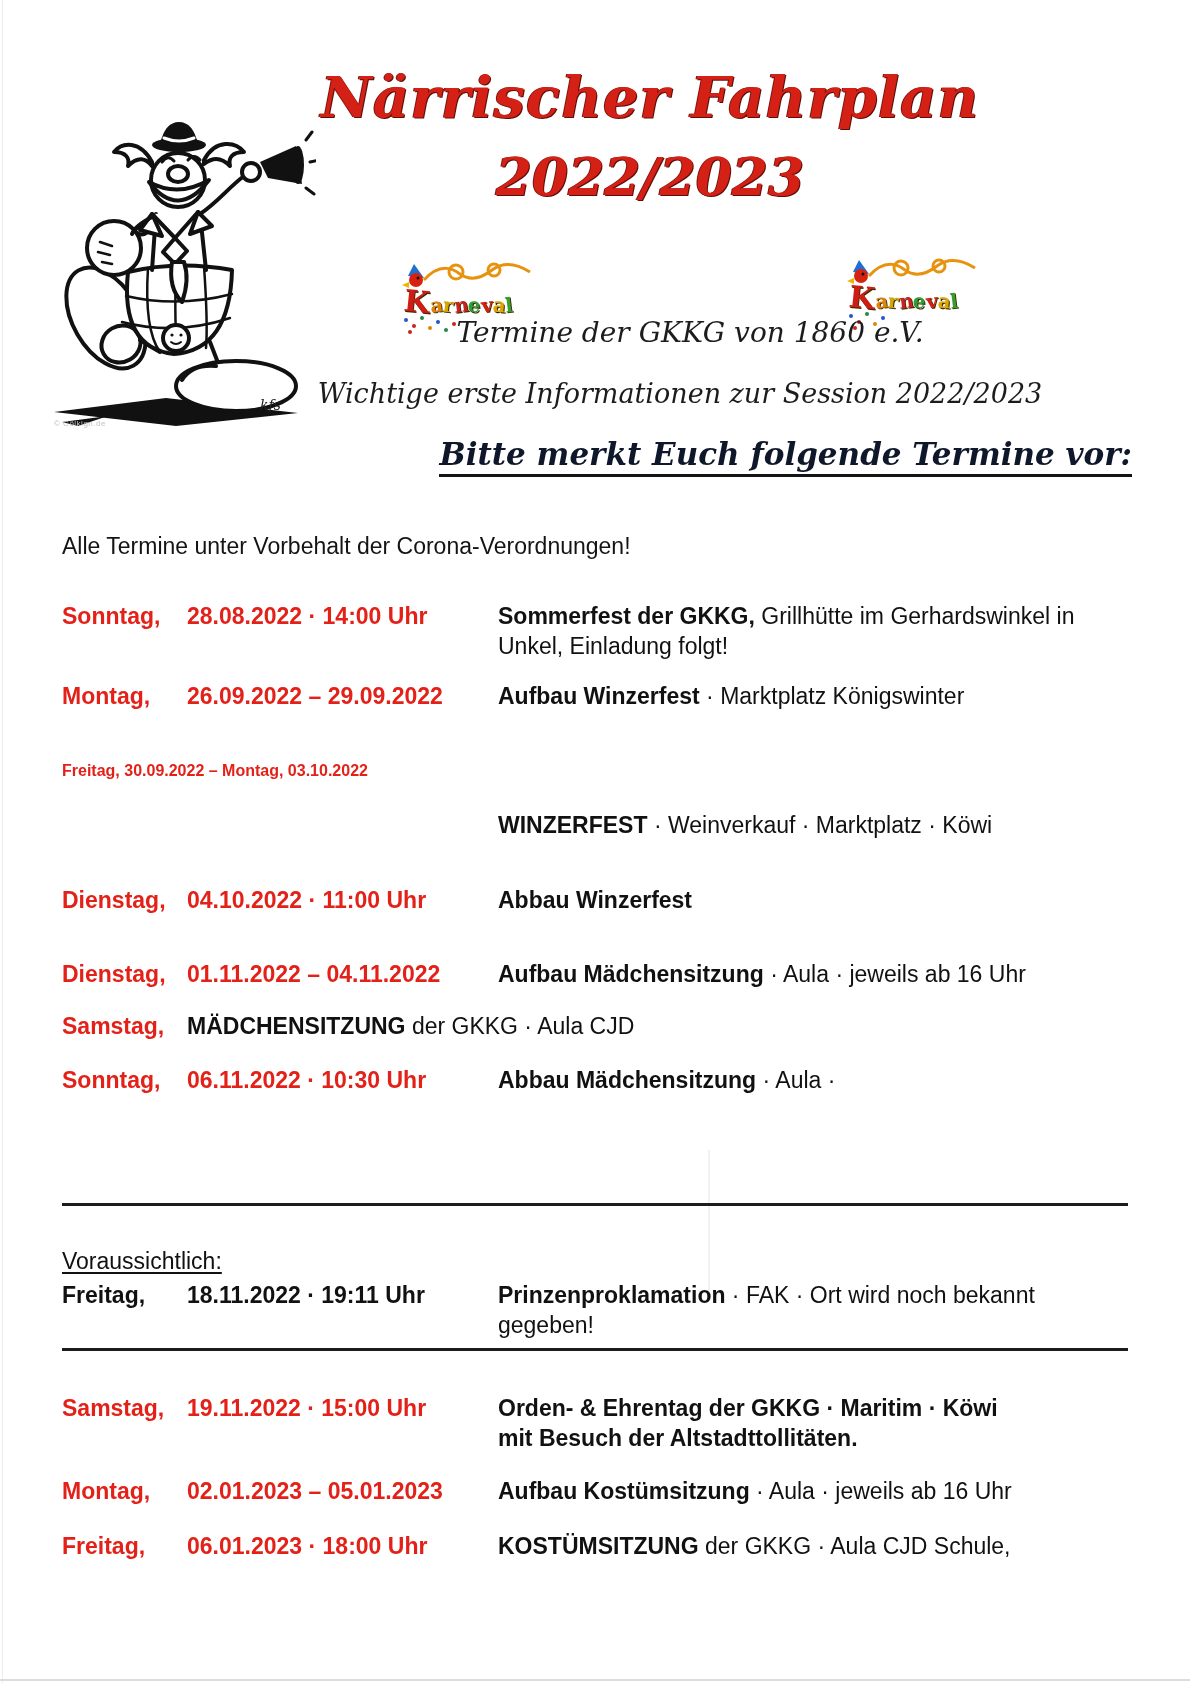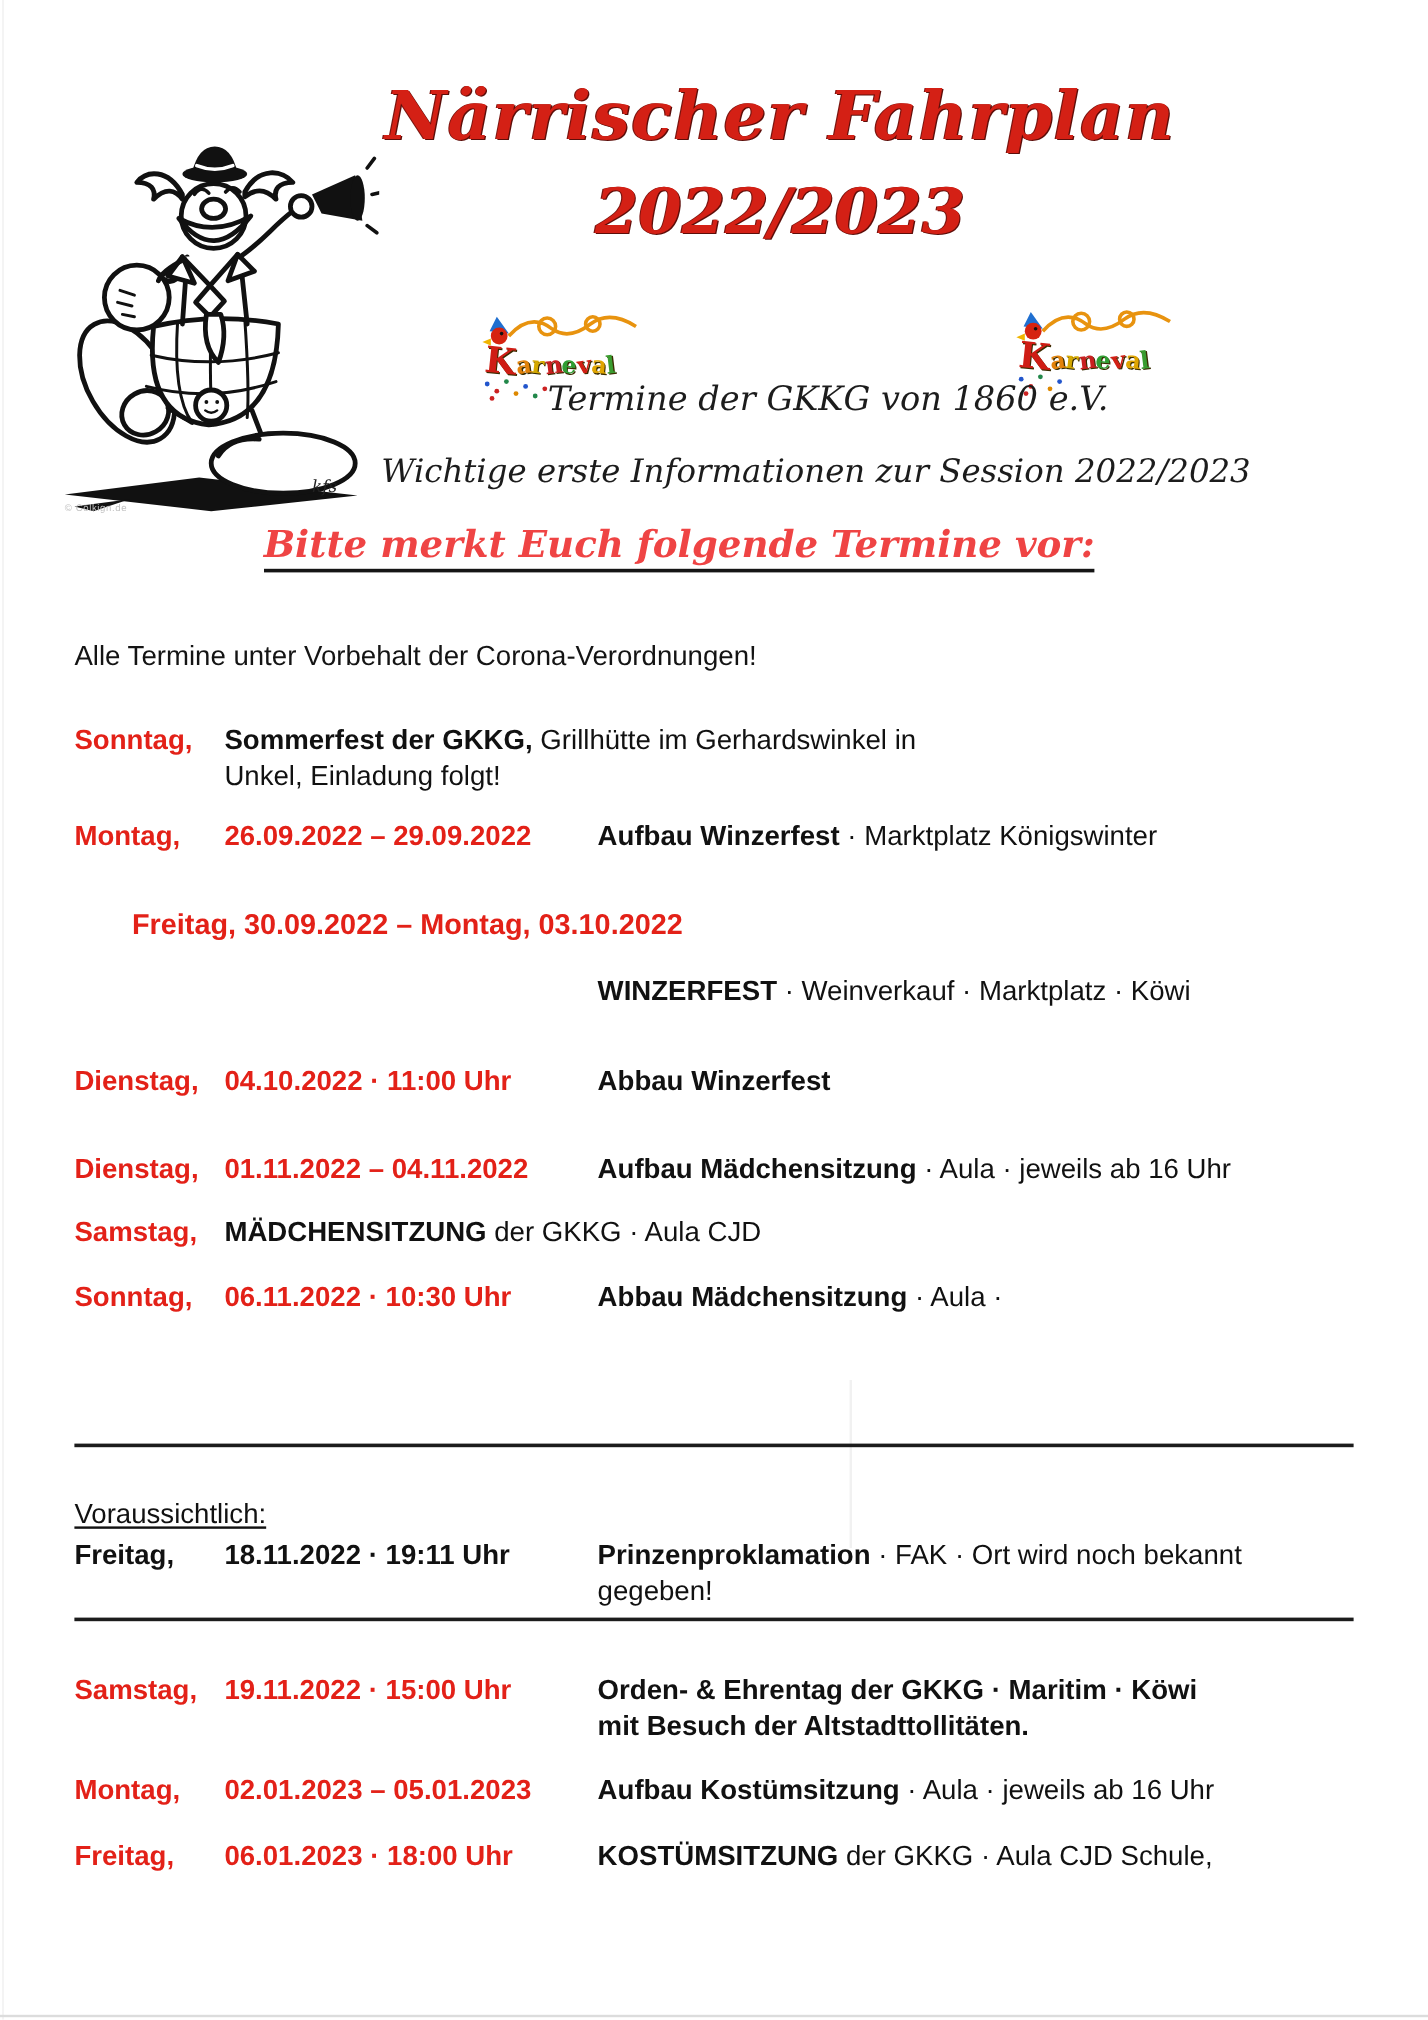--- a/index.html
+++ b/index.html
@@ -27,23 +27,23 @@
   .title.line1{top:64px;font-size:56px;letter-spacing:1px;}
   .title.line2{top:146px;font-size:52px;}
   .subtitle{
     position:absolute;text-align:center;
     font-family:"DejaVu Serif","Liberation Serif",serif;
     font-style:italic;color:#1c1c1c;
   }
   .subtitle.s1{top:316px;left:190px;right:0;font-size:28px;}
   .subtitle.s2{top:378px;left:170px;right:0;font-size:27px;}
   .callout{
-    position:absolute;top:436px;left:0;right:58px;text-align:center;
+    position:absolute;top:436px;left:0;right:58px;text-align:right;
     font-family:"DejaVu Serif","Liberation Serif",serif;
-    font-style:italic;font-weight:bold;font-size:31px;color:#ef4444;
+    font-style:italic;font-weight:bold;font-size:31px;color:#0f172a;
   }
   .callout .u{border-bottom:3px solid #151515;padding-bottom:2px;}
 
   
   .logo{position:absolute;width:150px;height:80px;}
   .logo.left{left:398px;top:258px;}
   .logo.right{left:843px;top:254px;}
   .logo svg{position:absolute;left:0;top:0;}
   .logo-word{
     position:absolute;left:6px;top:26px;white-space:nowrap;
@@ -59,21 +59,21 @@
   
   .schedule{position:absolute;left:62px;top:531px;width:1066px;}
   .notice{font-size:23px;line-height:30px;color:#141414;}
   .row{display:flex;font-size:23px;line-height:30px;}
   .row .day{width:125px;font-weight:bold;flex:0 0 auto;}
   .row .date{width:311px;font-weight:bold;flex:0 0 auto;}
   .row .desc{flex:1;}
   .row .desc b{font-weight:bold;}
   .row.red .day,.row.red .date{color:var(--red,#e32118);}
   .row.black .day,.row.black .date{color:#111;}
-  .fullred{font-size:24px;line-height:30px;font-weight:bold;color:var(--red,#e32118);margin-left:48px;}
+  .fullred{font-size:16px;line-height:30px;font-weight:bold;color:var(--red,#e32118);}
   .desconly{font-size:23px;line-height:30px;padding-left:436px;}
   .divider{height:3px;background:#1c1c1c;width:100%;}
   .plabel{font-size:23px;line-height:30px;text-decoration:underline;text-underline-offset:3px;}
 
   .s4{margin-top:4px}.s8{margin-top:8px}.s20{margin-top:20px}.s22{margin-top:22px}
   .s23{margin-top:23px}.s24{margin-top:24px}.s25{margin-top:25px}.s40{margin-top:40px}
   .s42{margin-top:42px}.s44{margin-top:44px}.s45{margin-top:45px}.s108{margin-top:108px}
 </style>
 </head>
 <body>
@@ -195,20 +195,21 @@
 
 <div class="subtitle s1">Termine der GKKG von 1860 e.V.</div>
 <div class="subtitle s2">Wichtige erste Informationen zur Session 2022/2023</div>
 <div class="callout"><span class="u">Bitte merkt Euch folgende Termine vor:</span></div>
 
 <div class="schedule">
   <div class="notice">Alle Termine unter Vorbehalt der Corona-Verordnungen!</div>
   <div id="rows">
       <div class="row red s40">
         <div class="day">Sonntag,</div>
+        <div class="date">28.08.2022 · 14:00 Uhr</div>
         <div class="desc"><b>Sommerfest der GKKG,</b><span> Grillhütte im Gerhardswinkel in</span><br><span>Unkel, Einladung folgt!</span></div>
       </div>
       <div class="row red s20">
         <div class="day">Montag,</div>
         <div class="date">26.09.2022 – 29.09.2022</div>
         <div class="desc"><b>Aufbau Winzerfest</b><span> · Marktplatz Königswinter</span></div>
       </div>
       <div class="fullred s45">Freitag, 30.09.2022 – Montag, 03.10.2022</div>
       <div class="desconly s24"><b>WINZERFEST</b><span> · Weinverkauf · Marktplatz · Köwi</span></div>
       <div class="row red s45">

